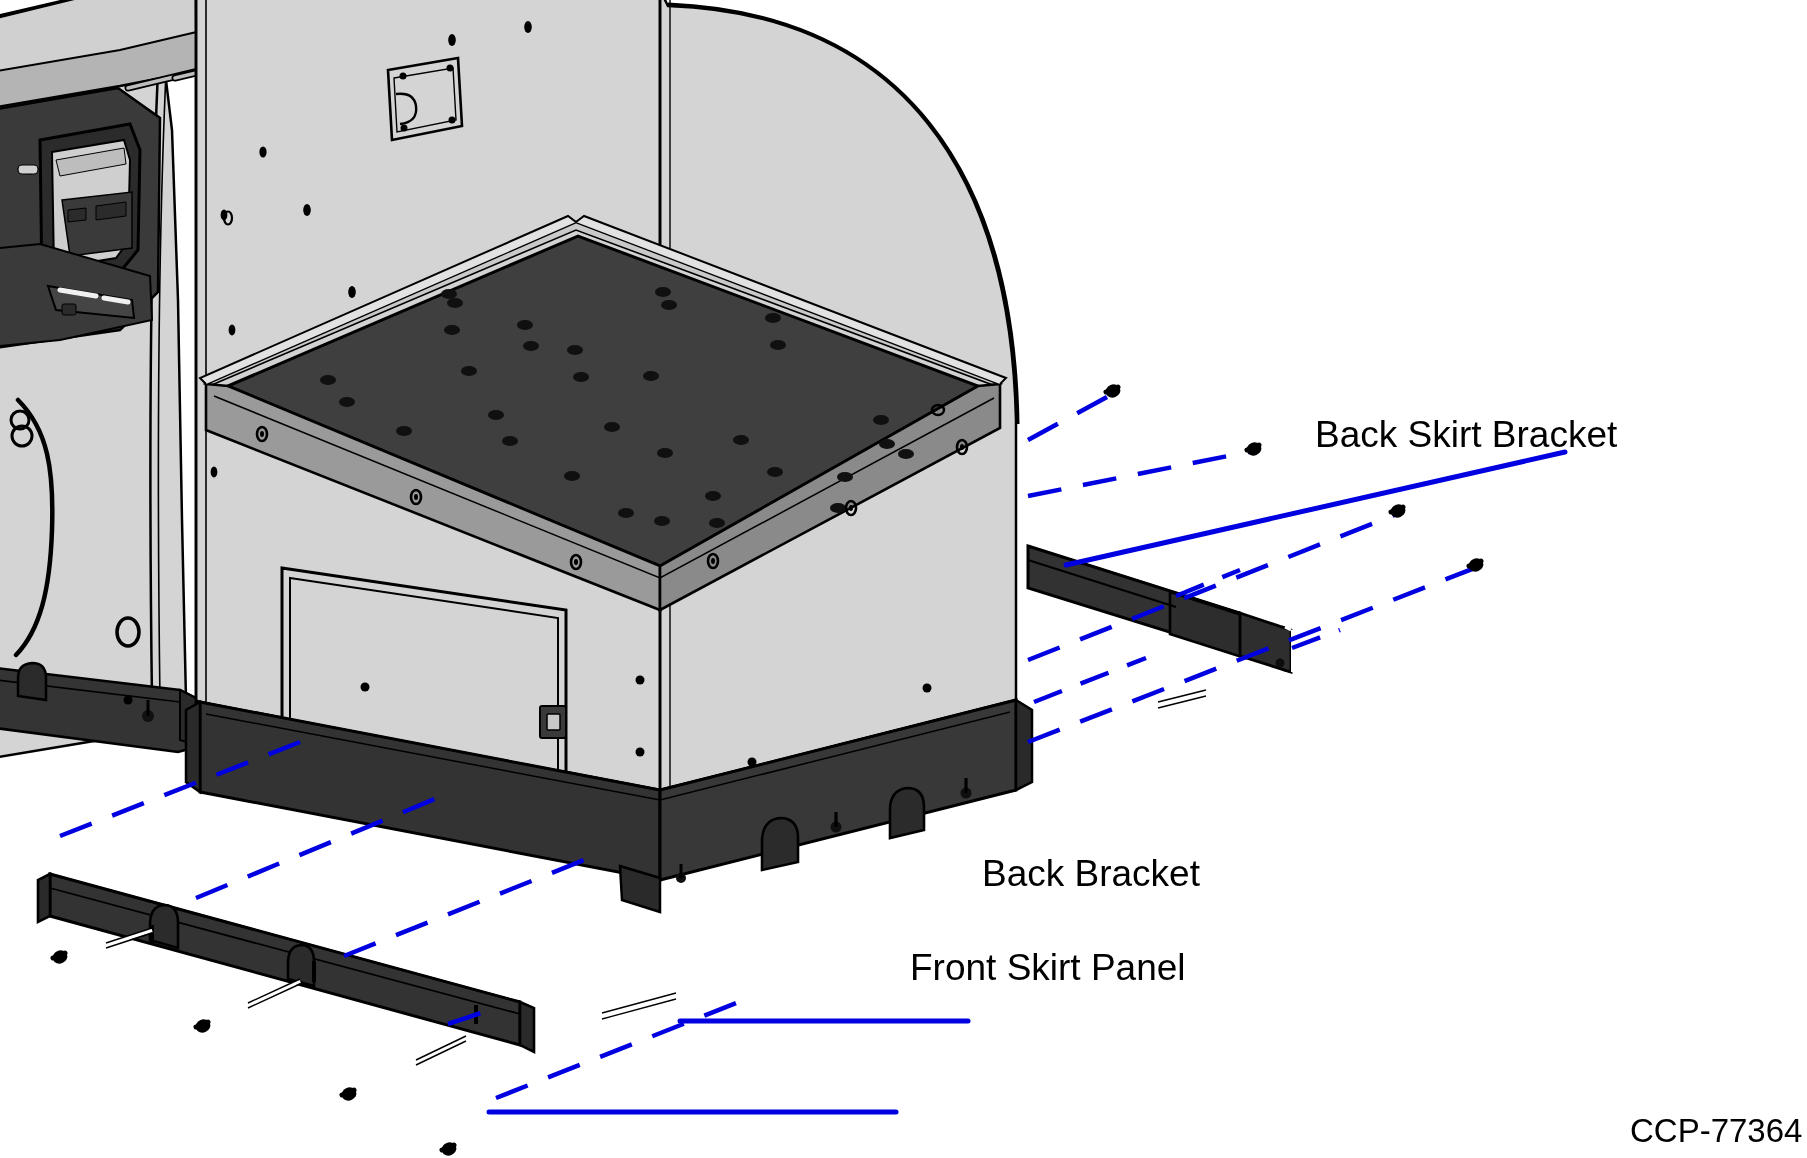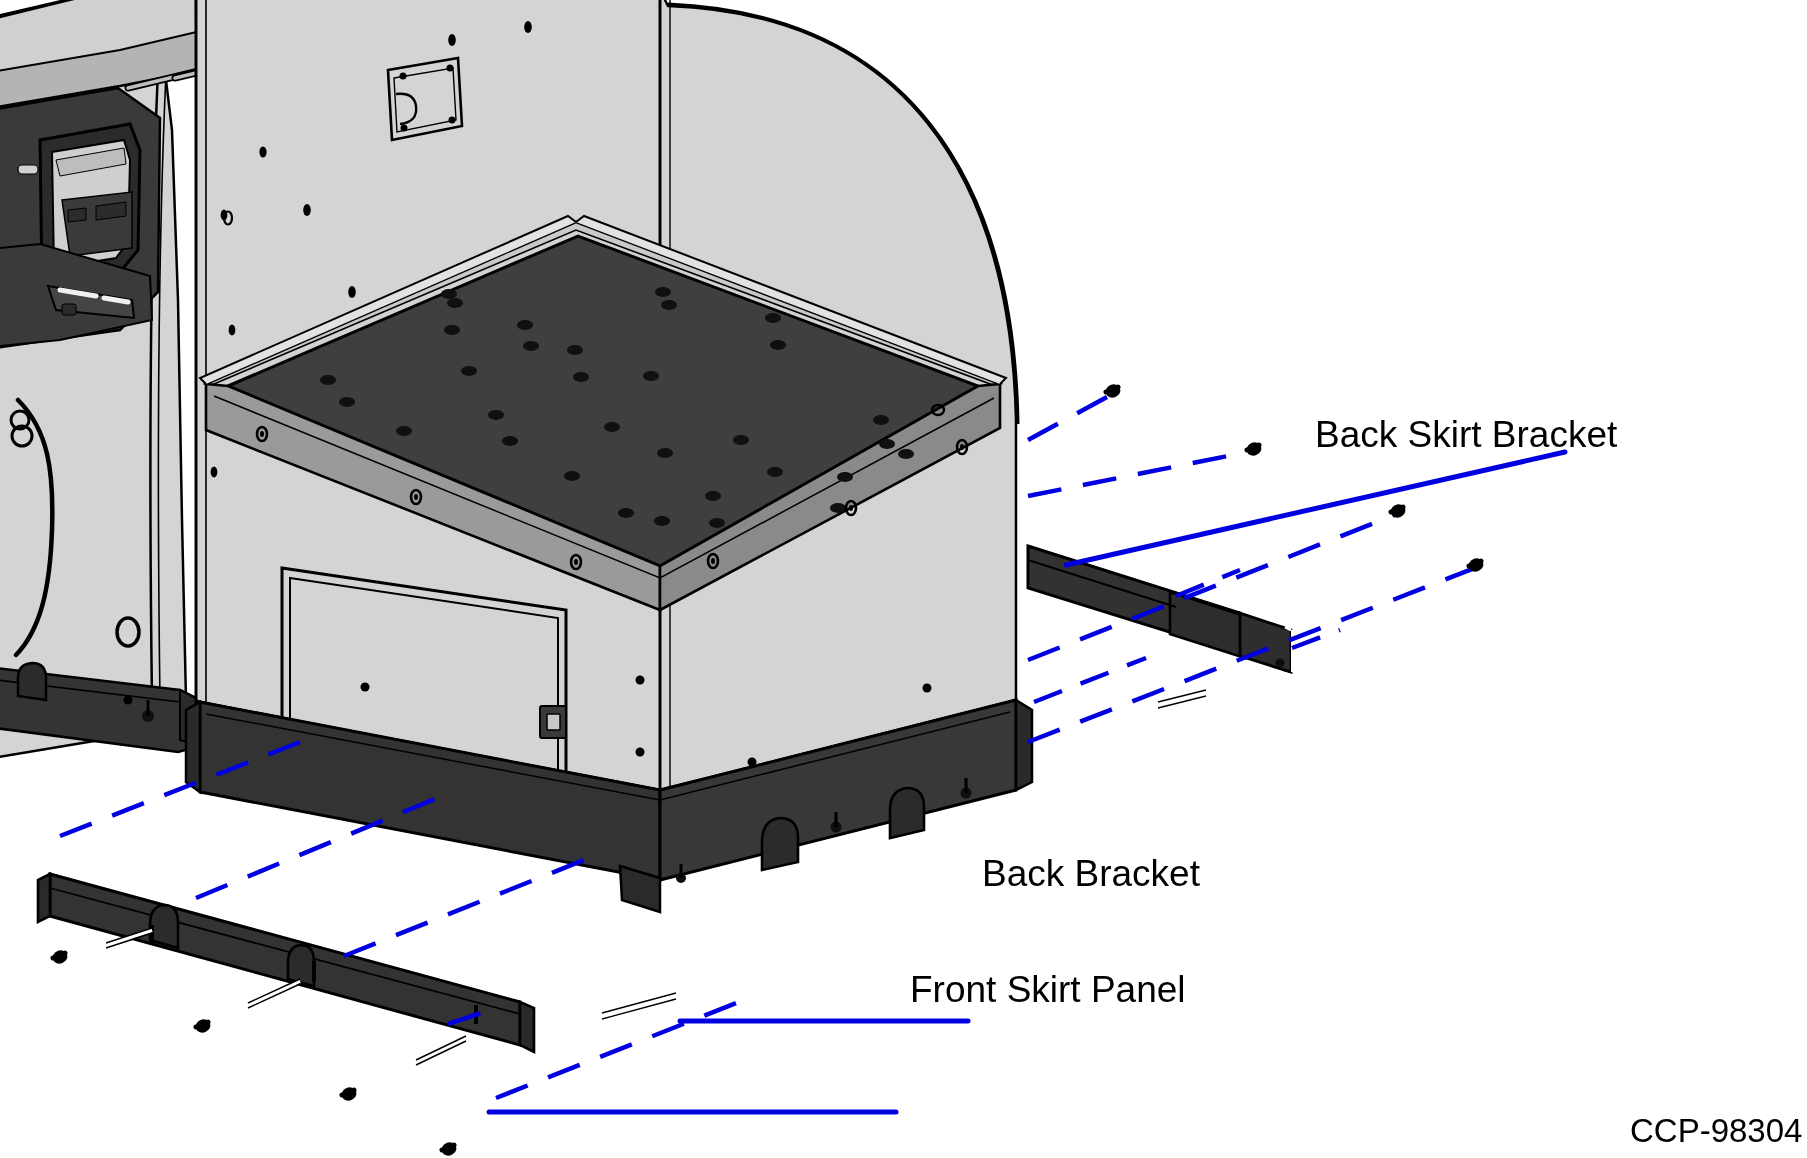--- a/index.html
+++ b/index.html
@@ -37,21 +37,21 @@
     top: 414px;
     font-size: 37px;
   }
   #label-skirt-bracket {
     left: 982px;
     top: 853px;
     font-size: 37px;
   }
   #label-front-skirt-panel {
     left: 910px;
-    top: 969px;
+    top: 947px;
     font-size: 37px;
     text-align: center;
   }
   #part-number {
     position: absolute;
     left: 1630px;
     top: 1112px;
     font-size: 33px;
     color: #000000;
     font-family: "Liberation Sans", sans-serif;
@@ -435,15 +435,15 @@
 
     </g>
   </svg>
 
   <div class="callout-label" id="label-back-skirt-bracket">Back Skirt Bracket</div>
 
   <div class="callout-label" id="label-skirt-bracket">Back Bracket</div>
 
   <div class="callout-label" id="label-front-skirt-panel">Front Skirt Panel</div>
 
-  <div id="part-number">CCP-98304</div>
+  <div id="part-number">CCP-77364</div>
 
 </div>
 
 </body></html>

